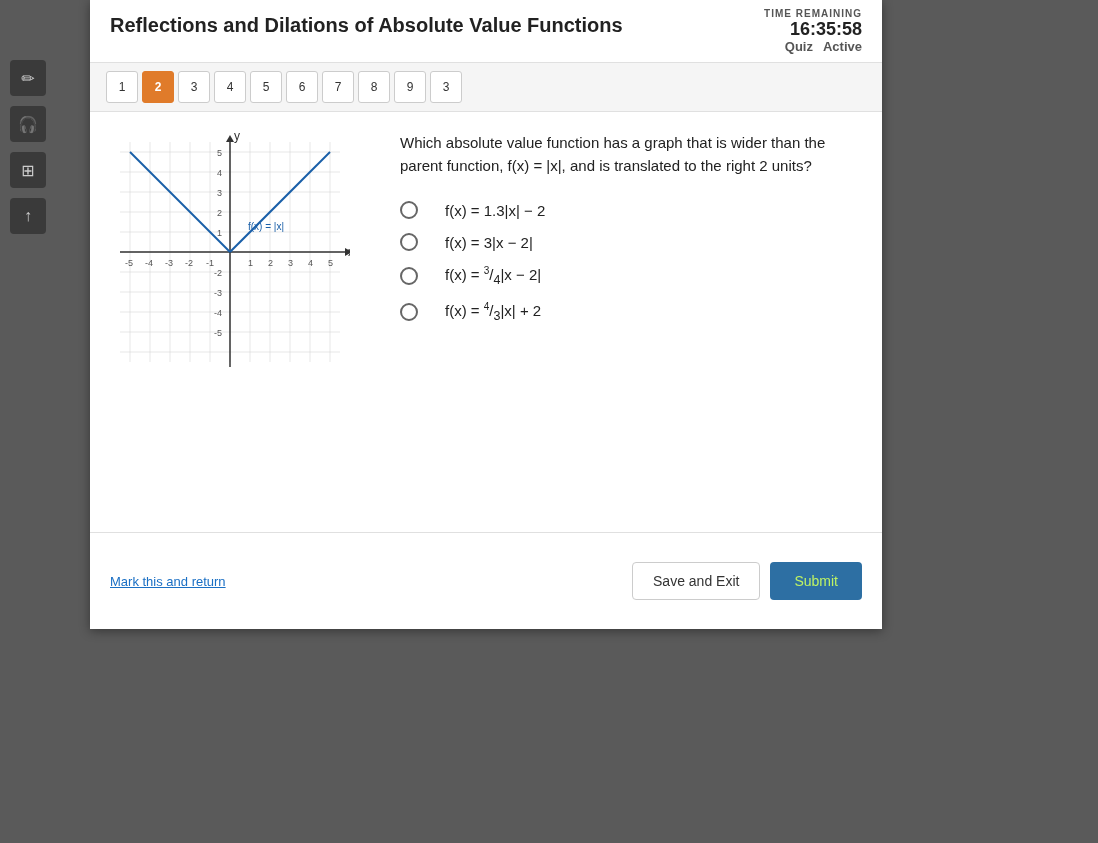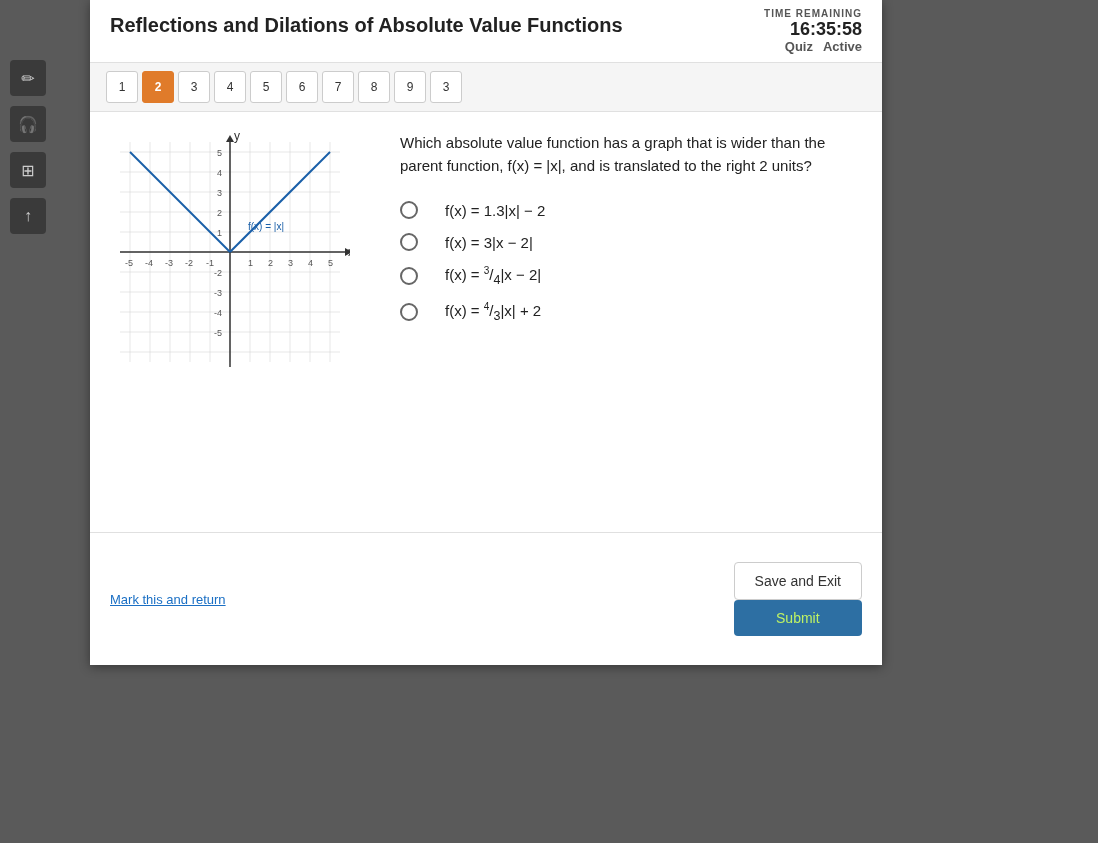--- a/index.html
+++ b/index.html
@@ -158,21 +158,21 @@
 
     .mark-return {
       font-size: 13px;
       color: #1a6fc4;
       text-decoration: underline;
       cursor: pointer;
     }
 
     .footer-buttons {
       display: flex;
-      flex-direction: column;
+      gap: 10px;
     }
 
     .btn-save {
       padding: 10px 20px;
       background: #fff;
       border: 1px solid #ccc;
       border-radius: 4px;
       font-size: 14px;
       cursor: pointer;
       color: #333;

